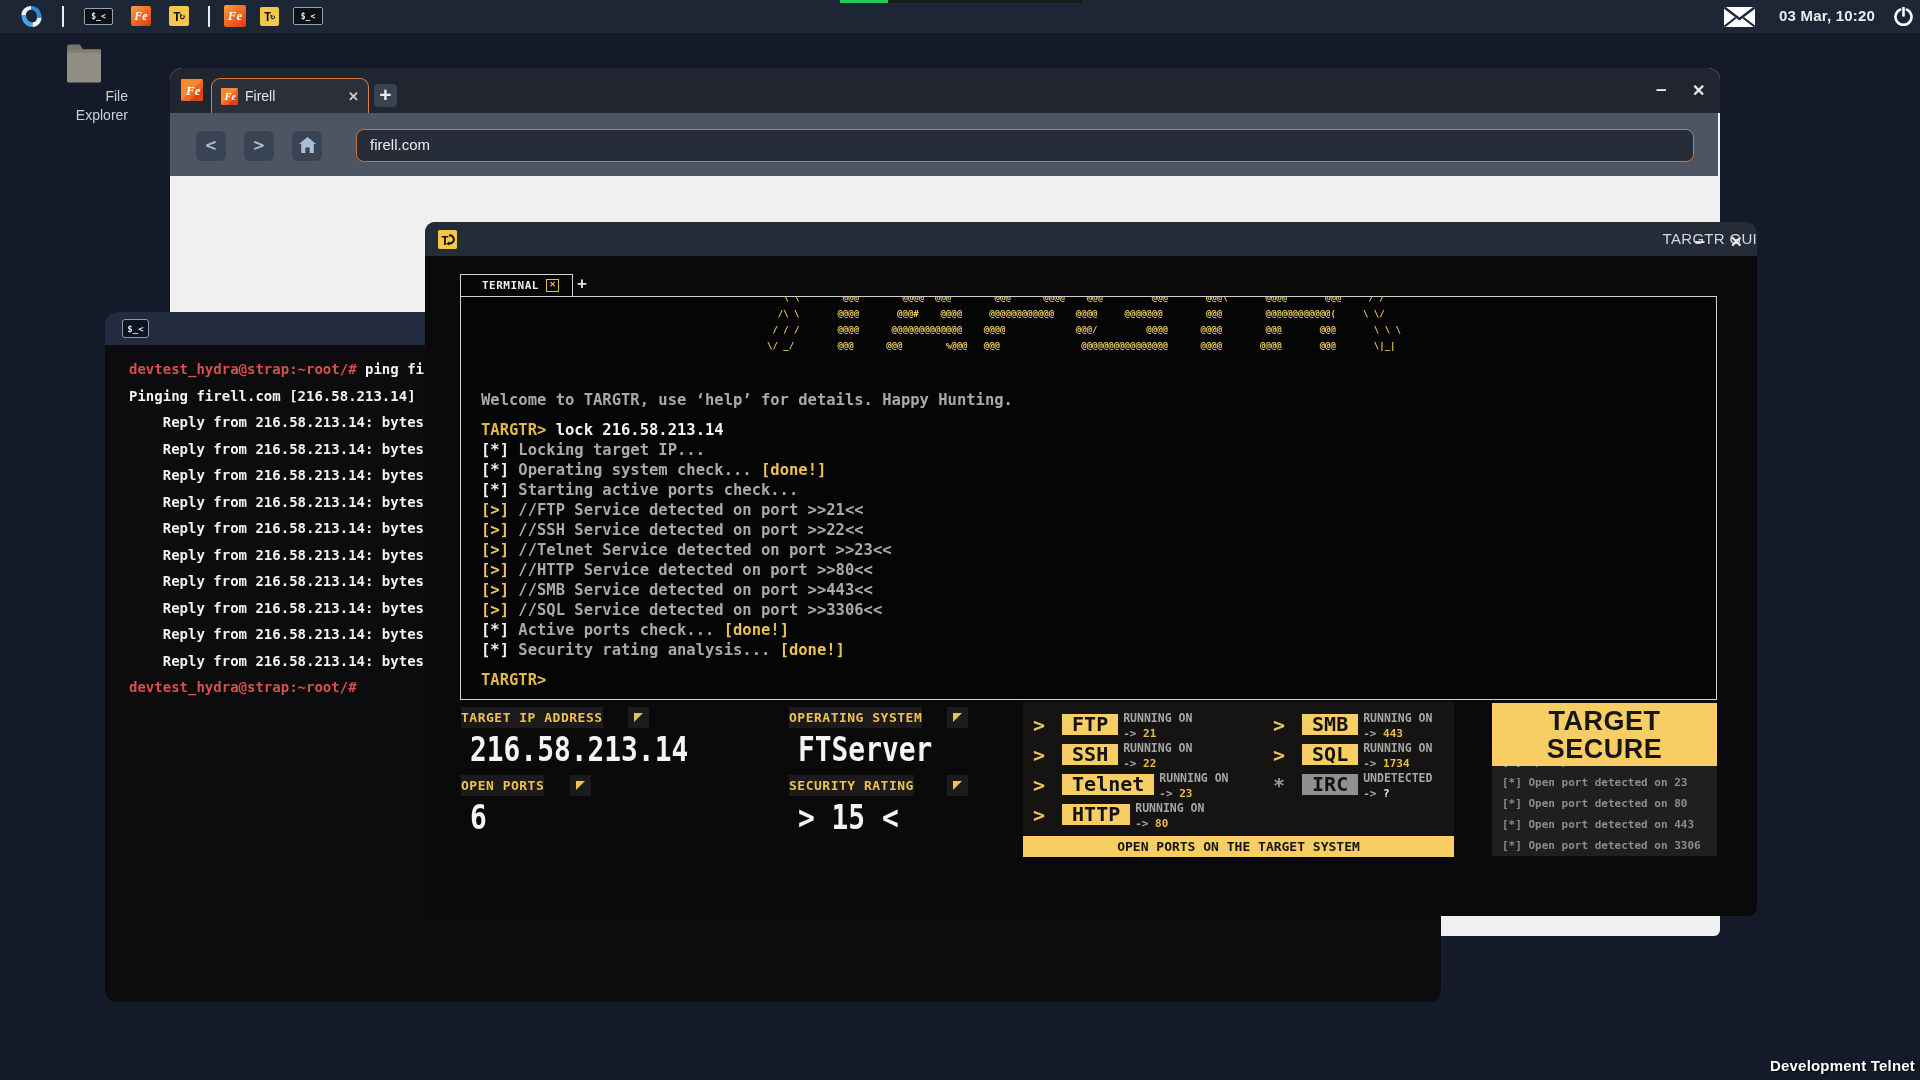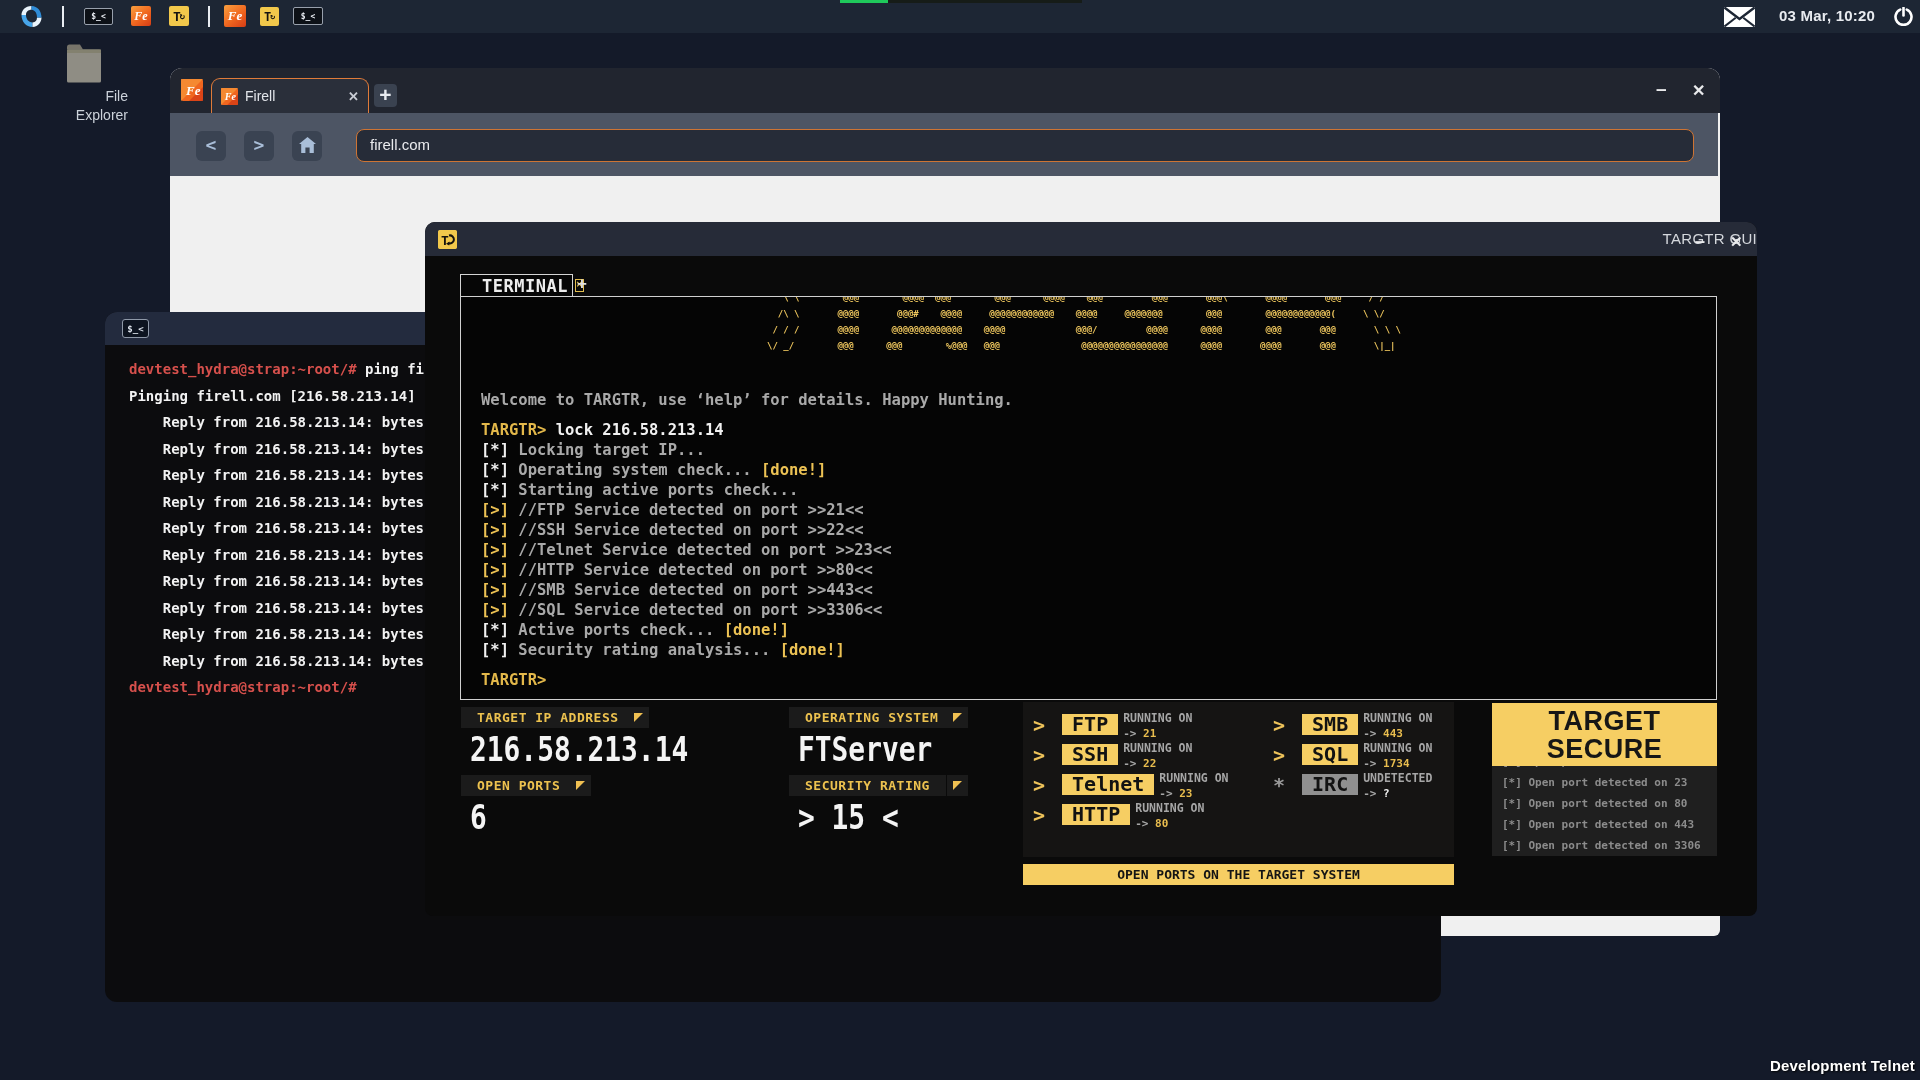--- a/index.html
+++ b/index.html
@@ -66,39 +66,39 @@
   #targtr { left:425px; top:222px; width:1332px; height:694px; background:#0a0a0a; border-radius:10px 10px 8px 8px; z-index:30; }
   #targtr .win-title { height:34px; background:#262b38; border-radius:10px 10px 0 0; }
   #targtr-appicon { position:absolute; left:13px; top:8px; width:19px; height:19px; border-radius:2px; background:#f2c84b; }
   #targtr-title { position:absolute; left:0; top:8px; width:100%; text-align:right; color:#d4d7dc; font-size:15px; letter-spacing:.3px;padding-left:12px; }
   #targtr-min { left:1270px; top:9px; font-size:18px; }
   #targtr-close { left:1305px; top:11px; font-size:15px; }
 
   #targtr-tab { position:absolute; left:35px; top:52px; width:113px; height:23px; border:1px solid #d4d4d4;
                 background:#060606; display:flex; align-items:center; padding:0 8px 0 21px; }
   #targtr-tab .tab-label { color:#ececec; font-family:"DejaVu Sans Mono",monospace; font-weight:bold;
-                           font-size:17px; letter-spacing:.5px;text-align:right; }
+                           font-size:11px; letter-spacing:.5px;text-align:right; }
   #targtr-tab .tab-xbox { margin-left:7px; width:13px; height:13px; border:1.5px solid #e3be4f; color:#e3be4f;
                           font-size:8px; line-height:10px; text-align:center; font-weight:bold; }
   #targtr-newtab { position:absolute; left:152px; top:52px; color:#e0e0e0; font-size:17px; font-weight:bold; }
 
   #targtr-term { position:absolute; left:35px; top:74px; width:1257px; height:404px; border:1px solid #d0d0d0;
                  background:#050505; overflow:hidden; }
   #targtr-banner { position:absolute; left:306px; top:-7px; font-family:"DejaVu Sans Mono",monospace;
                    font-weight:bold; font-size:9px; line-height:16px; white-space:pre; color:#efc75e; }
   #targtr-console { position:absolute; left:20px; top:93px; font-family:"DejaVu Sans Mono",monospace;
                     font-weight:bold; font-size:15.5px; white-space:pre; }
   #targtr-console .cline { height:20px; line-height:20px; }
   #targtr-console .csp { height:10px; }
   .c-gray { color:#a9a9a9; } .c-white { color:#f1f1f1;text-align:right; } .c-gold { color:#e3b84a; } .c-lgold { color:#ecc254; }
 
   
   .info-chip { position:absolute; height:21px; background:#1b1b1b; color:#edc24f;
                font-family:"DejaVu Sans Mono",monospace; font-weight:bold; font-size:13px;
-               line-height:21px; padding:0 16px; letter-spacing:.5px; }
+               line-height:21px; padding:0 0; letter-spacing:.5px; }
   .flag-chip { position:absolute; width:21px; height:21px; background:#1b1b1b; }
   .flag-chip::after { content:""; position:absolute; left:6px; top:6px; width:0; height:0;
                       border-top:9px solid #f0c052; border-right:9px solid transparent; }
   .big-val { position:absolute; color:#f4f4f4; font-family:"DejaVu Sans Mono",monospace; font-weight:bold;
              font-size:34px; line-height:40px; white-space:pre; transform:scaleX(.82); transform-origin:left center; }
   #target-info-bar { position:absolute; left:34px; top:610px; width:525px; height:18px; background:#1c1c1c;
                      color:#e3be4f; font-family:"DejaVu Sans Mono",monospace; font-weight:bold; font-size:15px;
                      line-height:18px; text-align:center; letter-spacing:.5px; }
 
   
@@ -109,21 +109,21 @@
   .port-chip { margin-left:17px; height:21px; background:#f6ce63; color:#121212; font-family:"DejaVu Sans Mono",monospace;
                font-weight:bold; font-size:20px; line-height:21px; padding:0 10px; }
   .port-chip.undet { background:#909090; }
   .port-meta { margin-left:5px; margin-top:-2px; font-family:"DejaVu Sans Mono",monospace; font-weight:bold; }
   .port-meta .status { color:#a6a6a6; font-size:11.5px; line-height:13px; }
   .port-meta .num { color:#a6a6a6; font-size:11px; line-height:13px; margin-top:2px; }
   .port-meta .num b { color:#e9bd4e; font-weight:bold; }
   .port-meta .num b.white { color:#f2f2f2; }
   #ports-bar { position:absolute; left:0; top:134px; width:431px; height:21px; background:#f6ce63;
                color:#141414; font-family:"DejaVu Sans Mono",monospace; font-weight:bold; font-size:13px;
-               line-height:21px; text-align:center; letter-spacing:0;margin-top:28px; }
+               line-height:21px; text-align:center; letter-spacing:0; }
 
   
   #secure-panel { position:absolute; left:1067px; top:481px; width:225px; height:153px; background:#1f1f1f; overflow:hidden; }
   #secure-log { position:absolute; left:10px; top:27px; font-family:"DejaVu Sans Mono",monospace;
                 font-size:11px; line-height:21px; white-space:pre; color:#8c8c8c; font-weight:bold; }
   #secure-banner { position:absolute; left:0; top:0; width:225px; height:63px; background:#f6ce63;
                    color:#161616; text-align:center; font-weight:bold; font-size:27px; line-height:28px;
                    padding-top:4px; letter-spacing:.5px; }
 
   

